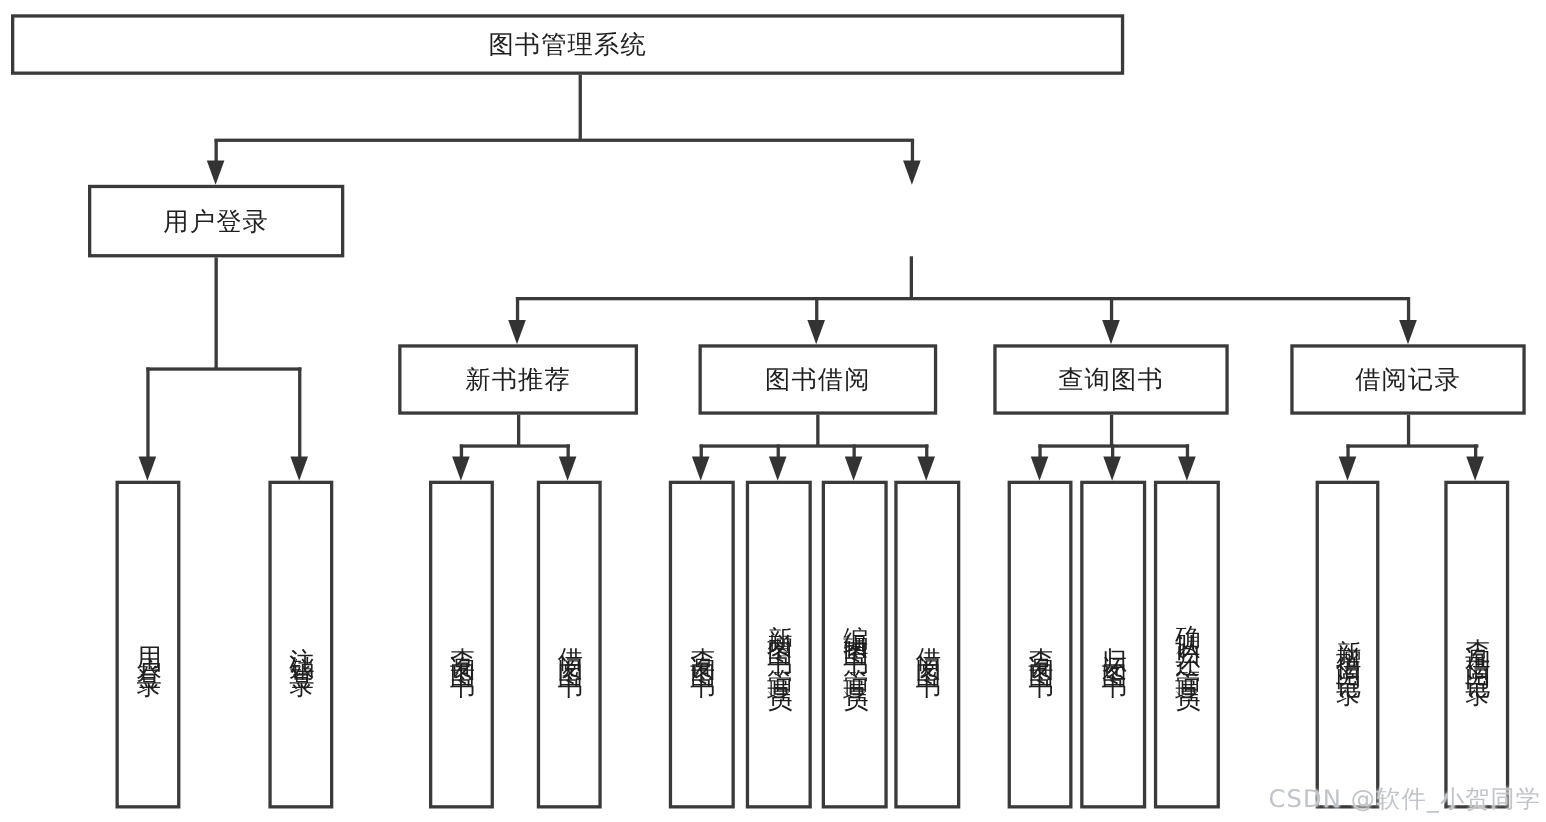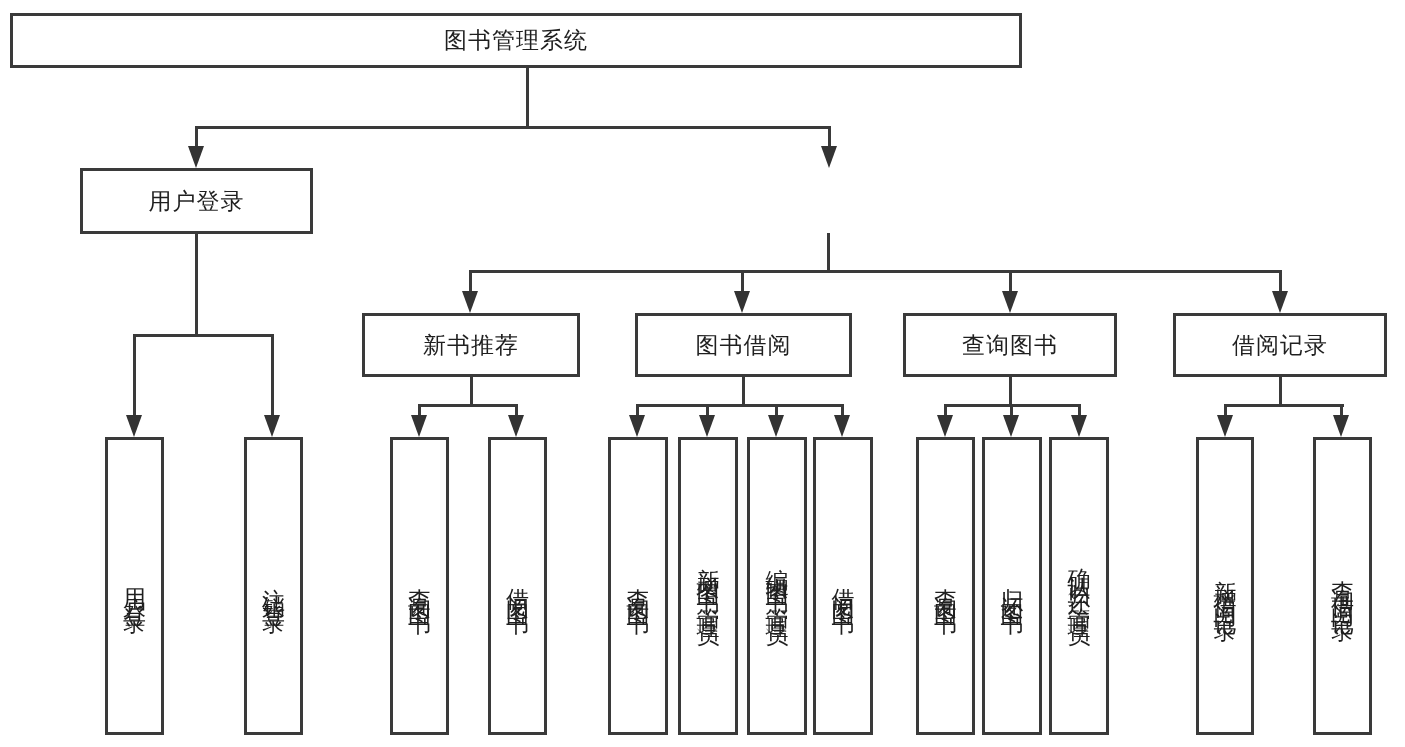--- a/index.html
+++ b/index.html
@@ -172,13 +172,14 @@
     <span class="vt">确认归还（管理员）</span>
   </div>
 
   <div class="box v" style="left:1196px;top:437px;width:58px;height:298px;">
     <span class="vt">新增借阅记录</span>
   </div>
   <div class="box v" style="left:1313px;top:437px;width:59px;height:298px;">
     <span class="vt">查询借阅记录</span>
   </div>
 
+  <div class="watermark">CSDN @软件_小贺同学</div>
 </div>
 
 </body></html>

